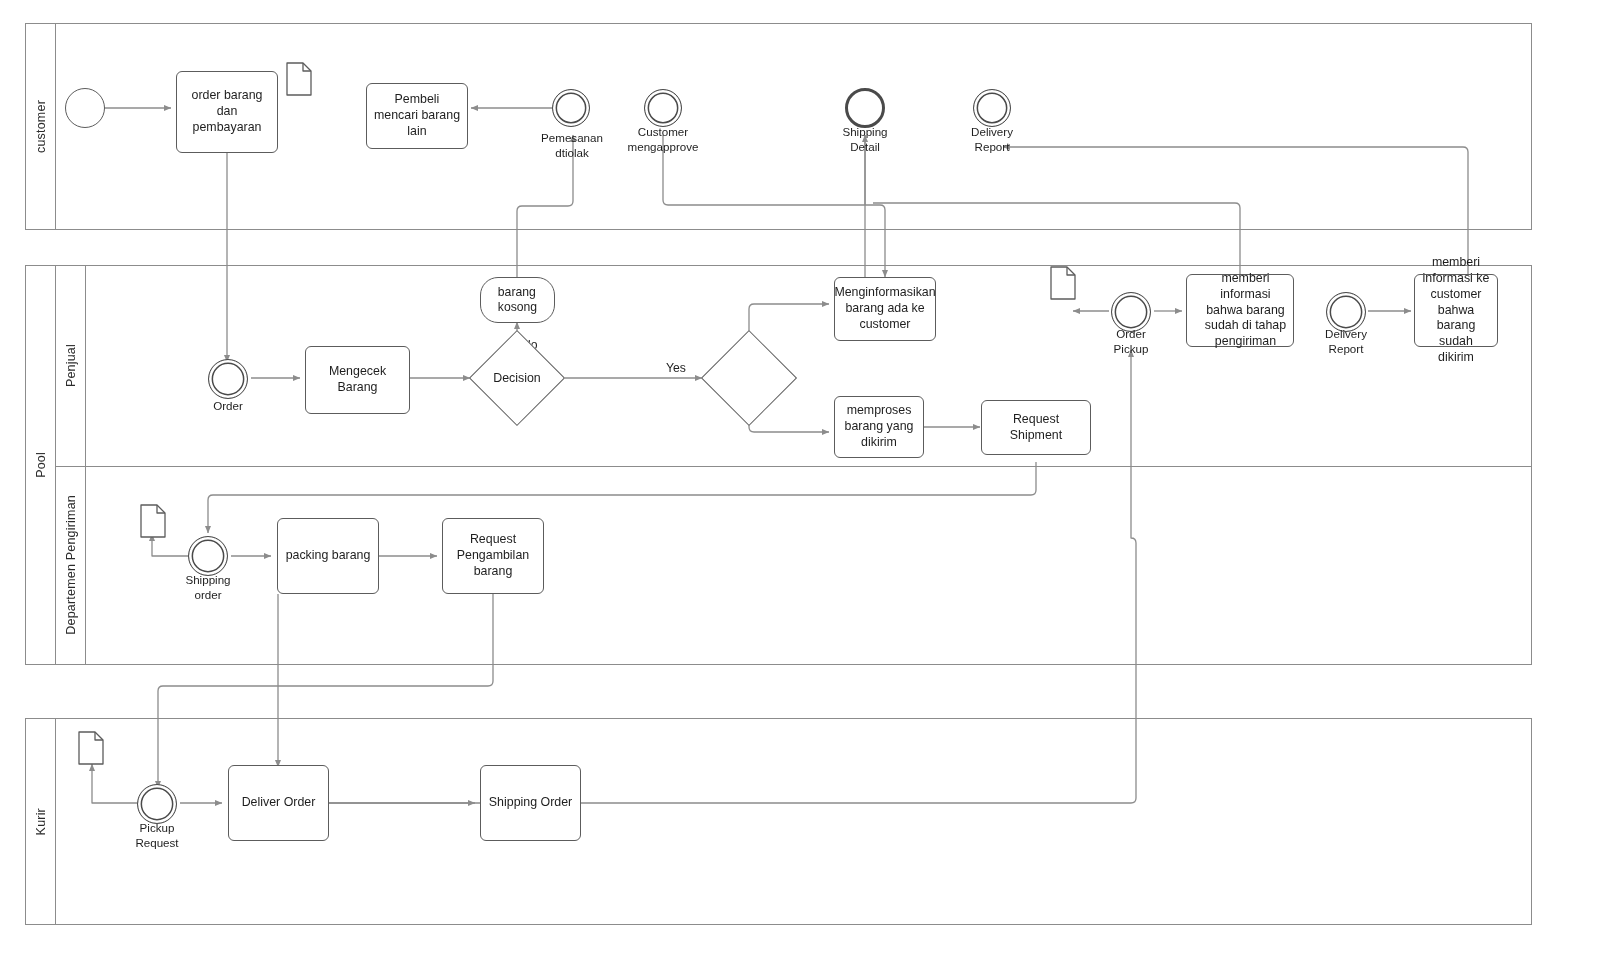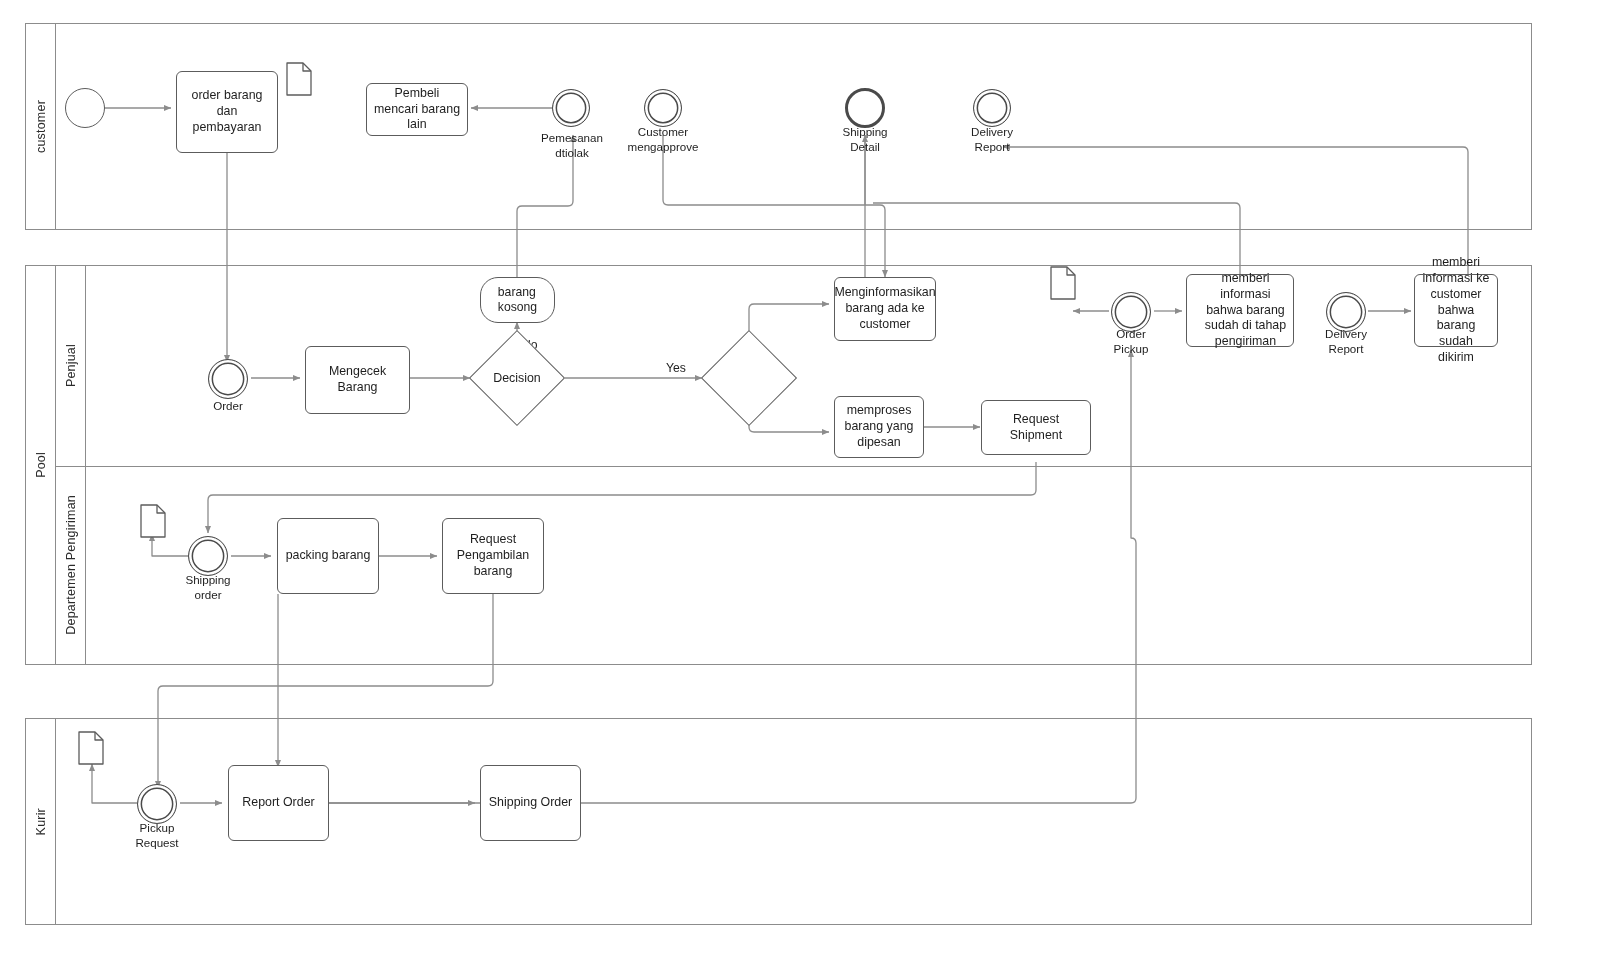--- a/index.html
+++ b/index.html
@@ -259,21 +259,21 @@
 
   <div class="task" style="left:176px; top:71px; width:102px; height:82px;">order barang dan pembayaran</div>
 
   <div class="doc" style="left:286px; top:62px; width:26px; height:34px;">
     <svg width="26" height="34" viewBox="0 0 26 34">
       <path d="M1,1 L17,1 L25,9 L25,33 L1,33 Z" fill="#ffffff" stroke="#5c5c5c" stroke-width="1.3" stroke-linejoin="round"></path>
       <path d="M17,1 L17,9 L25,9" fill="none" stroke="#5c5c5c" stroke-width="1.3" stroke-linejoin="round"></path>
     </svg>
   </div>
 
-  <div class="task" style="left:366px; top:83px; width:102px; height:53px;">Pembeli mencari barang lain</div>
+  <div class="task" style="left:366px; top:83px; width:102px; height:66px;">Pembeli mencari barang lain</div>
 
   <div class="event inter" style="left:552px; top:89px; width:38px; height:38px;"></div>
   <div class="event-label" style="left:522px; top:130px; width:100px;">Pemesanan
 dtiolak</div>
 
   <div class="event inter" style="left:644px; top:89px; width:38px; height:38px;"></div>
   <div class="event-label" style="left:613px; top:124px; width:100px;">Customer
 mengapprove</div>
 
   <div class="event end" style="left:845px; top:88px; width:40px; height:40px;"></div>
@@ -301,21 +301,21 @@
 
   <div class="flow-label" style="left:666px; top:361px;">Yes</div>
 
   <div class="gateway" style="left:715px; top:344px; width:68px; height:68px;">
     <div class="diamond"></div>
     <div class="gw-text"></div>
   </div>
 
   <div class="task" style="left:834px; top:277px; width:102px; height:64px;">Menginformasikan barang ada ke customer</div>
 
-  <div class="task" style="left:834px; top:396px; width:90px; height:62px;">memproses barang yang dipesan</div>
+  <div class="task" style="left:834px; top:396px; width:90px; height:62px;">memproses barang yang dikirim</div>
 
   <div class="task" style="left:981px; top:400px; width:110px; height:55px;">Request Shipment</div>
 
   <div class="doc" style="left:1050px; top:266px; width:26px; height:34px;">
     <svg width="26" height="34" viewBox="0 0 26 34">
       <path d="M1,1 L17,1 L25,9 L25,33 L1,33 Z" fill="#ffffff" stroke="#5c5c5c" stroke-width="1.3" stroke-linejoin="round"></path>
       <path d="M17,1 L17,9 L25,9" fill="none" stroke="#5c5c5c" stroke-width="1.3" stroke-linejoin="round"></path>
     </svg>
   </div>
 
@@ -350,17 +350,17 @@
     <svg width="26" height="34" viewBox="0 0 26 34">
       <path d="M1,1 L17,1 L25,9 L25,33 L1,33 Z" fill="#ffffff" stroke="#5c5c5c" stroke-width="1.3" stroke-linejoin="round"></path>
       <path d="M17,1 L17,9 L25,9" fill="none" stroke="#5c5c5c" stroke-width="1.3" stroke-linejoin="round"></path>
     </svg>
   </div>
 
   <div class="event inter" style="left:137px; top:784px; width:40px; height:40px;"></div>
   <div class="event-label" style="left:107px; top:820px; width:100px;">Pickup
 Request</div>
 
-  <div class="task" style="left:228px; top:765px; width:101px; height:76px;">Report Order</div>
+  <div class="task" style="left:228px; top:765px; width:101px; height:76px;">Deliver Order</div>
 
   <div class="task" style="left:480px; top:765px; width:101px; height:76px;">Shipping Order</div>
 
 </div>
 
 </body></html>

